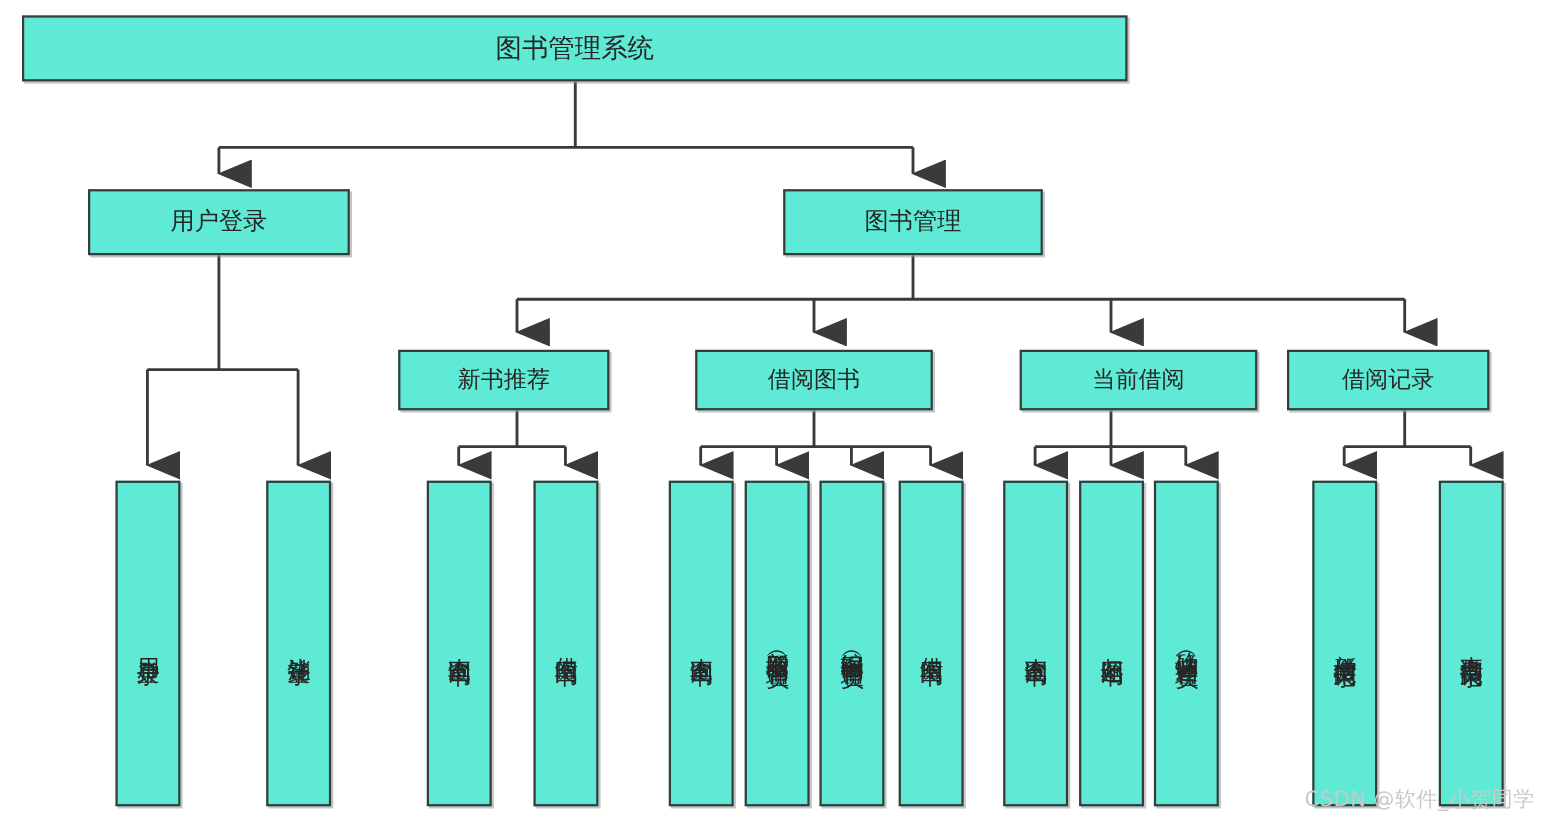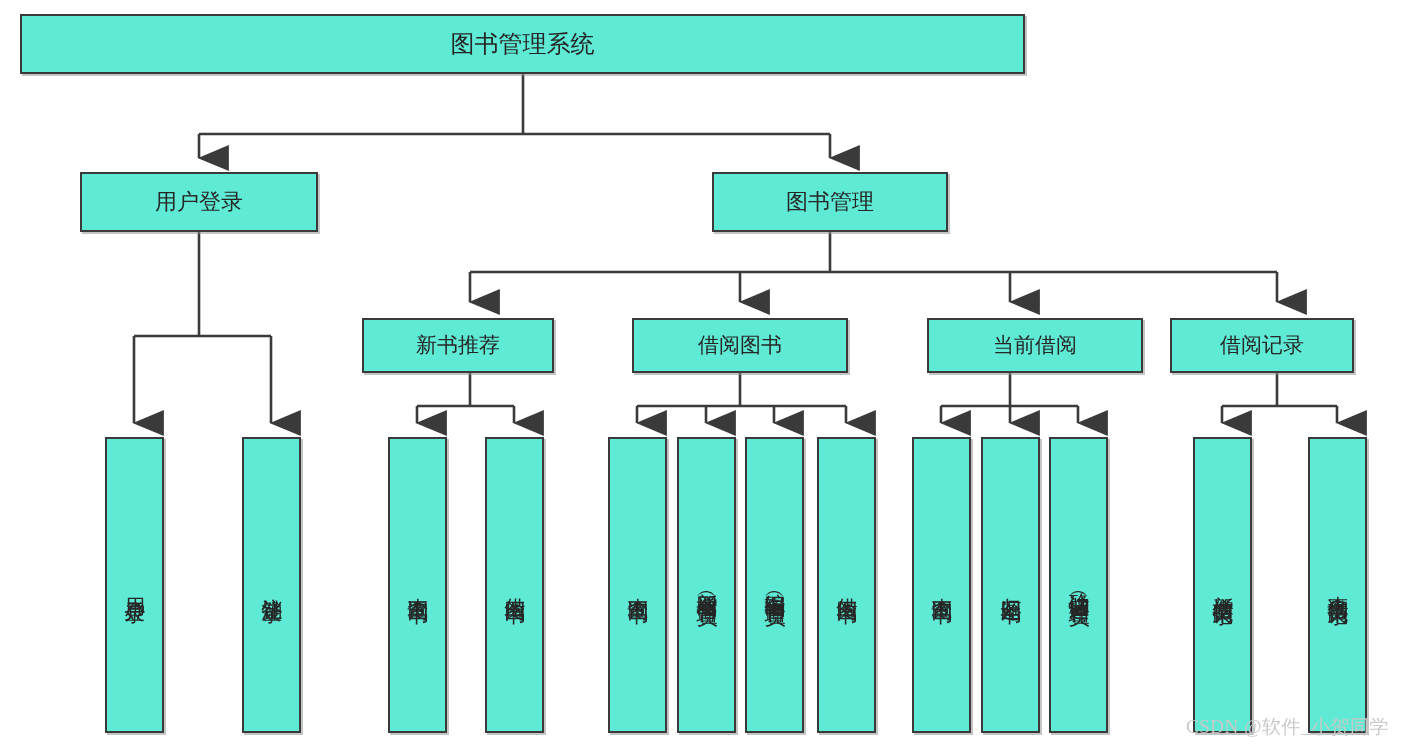--- a/index.html
+++ b/index.html
@@ -58,21 +58,20 @@
   .node.level2 .label { font-size: 21px; }
   .node.leaf .label { font-size: 21px; }
   .watermark {
     position: absolute;
     color: #c9c9c9;
     font-size: 19px;
     white-space: nowrap;
     left: 1186px;
     top: 714px;
     letter-spacing: 0.5px;
-    font-family: Liberation Serif, serif;
   }
 </style>
 </head>
 <body>
 
 <div id="diagram-root">
 
   <svg class="edges" viewBox="0 0 1405 747" xmlns="http://www.w3.org/2000/svg">
     <defs>
       <marker id="arrow" viewBox="0 0 10 12" refX="5" refY="11.5" markerWidth="10" markerHeight="12" orient="auto-start-reverse">

